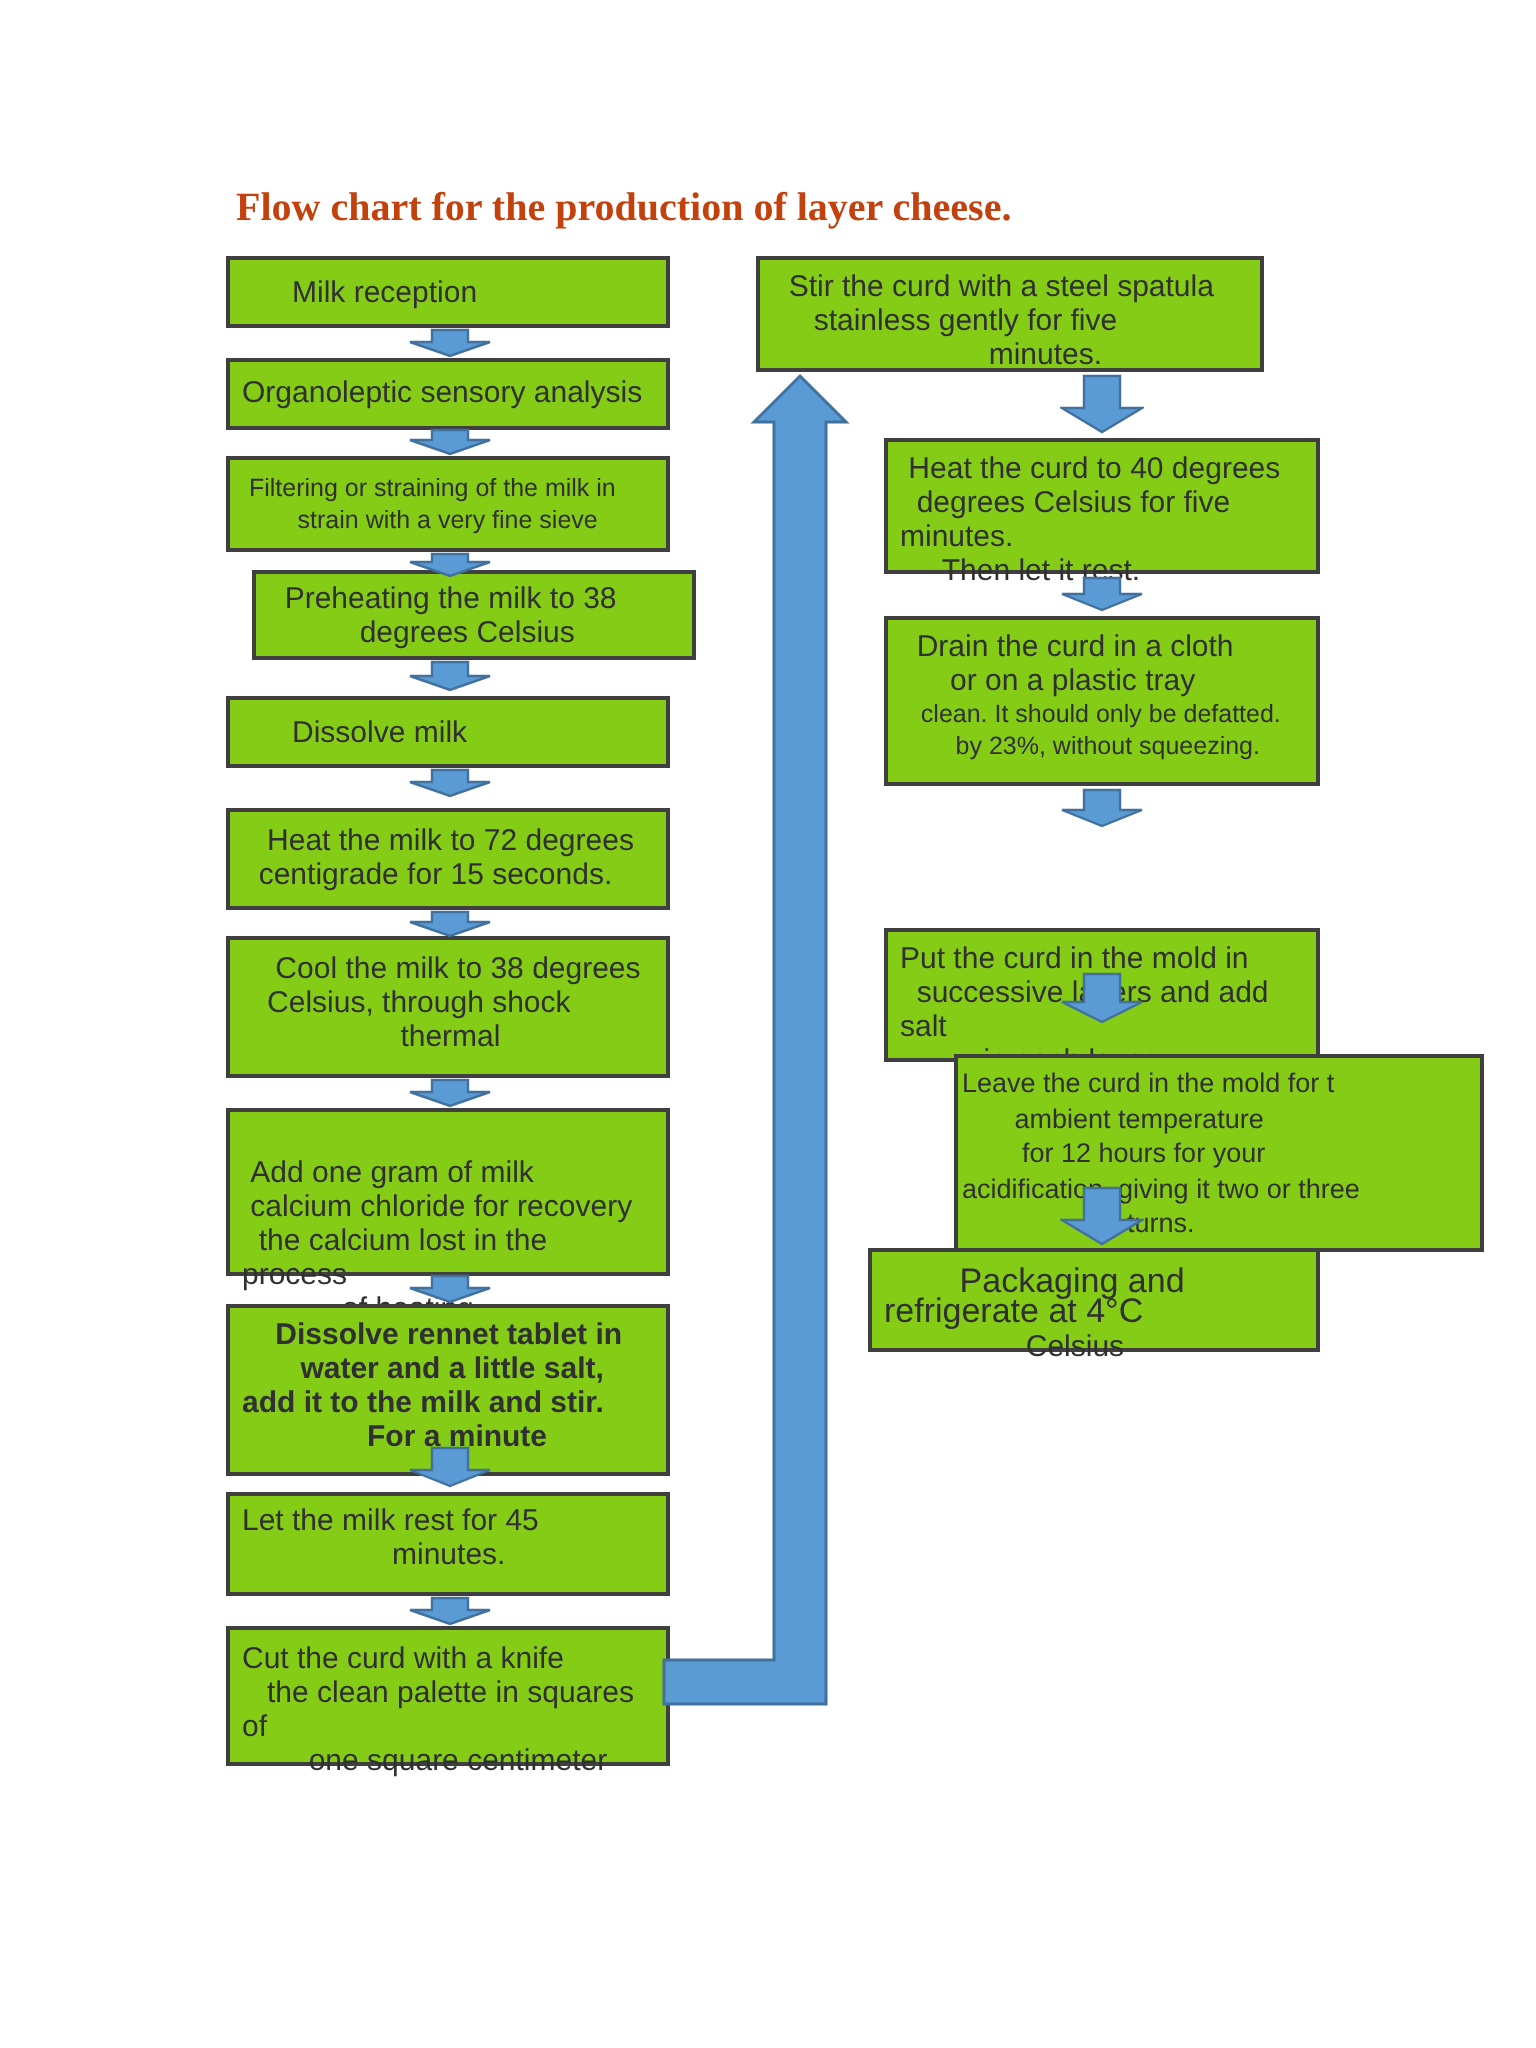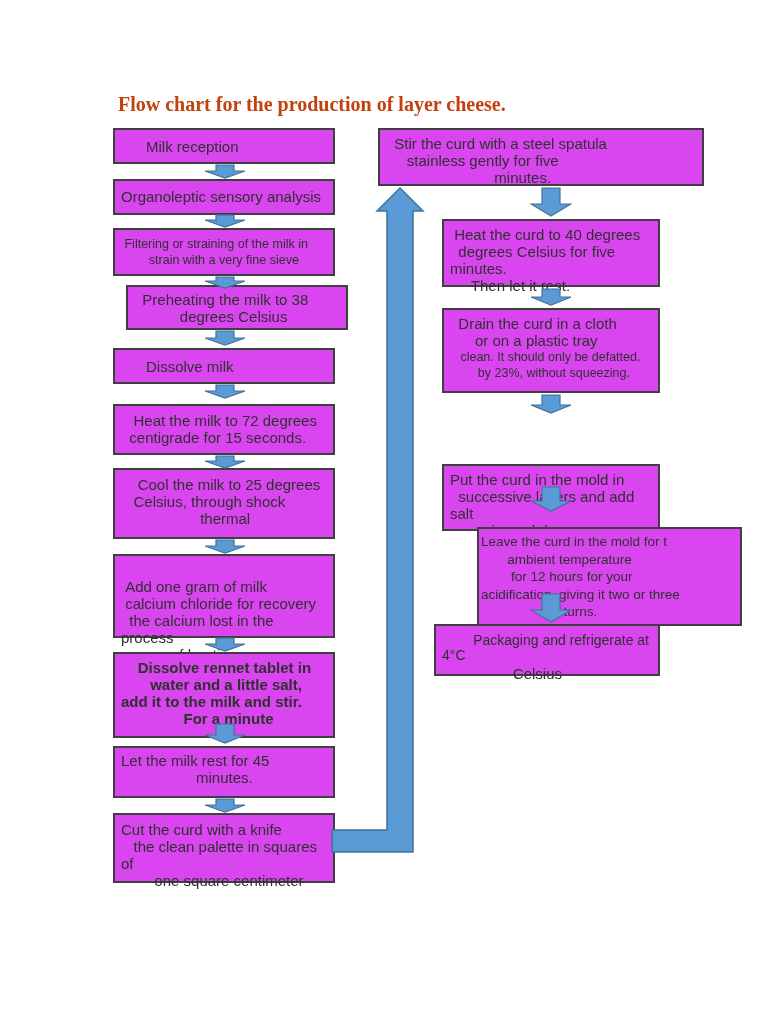--- a/index.html
+++ b/index.html
@@ -1,63 +1,63 @@
 <!DOCTYPE html>
 <html><head>
 <meta charset="utf-8">
 <style>
   html,body{margin:0;padding:0;background:#ffffff;}
   .page{position:relative;width:768px;height:1024px;background:#ffffff;overflow:hidden;
         font-family:"Liberation Sans","DejaVu Sans",sans-serif;color:#303030;}
   .title{position:absolute;left:118px;top:92px;font-family:"Liberation Serif","DejaVu Serif",serif;
          font-weight:bold;font-size:20px;line-height:24px;color:#c2410c;white-space:pre;}
-  .box{position:absolute;box-sizing:border-box;border:2px solid #3f3f3f;background:#d946ef;
+  .box{position:absolute;box-sizing:border-box;border:2px solid #3f3f3f;background:#84cc16;
        padding:4px 6px;font-size:15px;line-height:17px;white-space:pre-wrap;}
   .arrow{position:absolute;display:block;}
   
   #L1{left:113px;top:128px;width:222px;height:36px;padding-top:8px;}
   #L2{left:113px;top:179px;width:222px;height:36px;padding-top:7px;}
   #L3{left:113px;top:228px;width:222px;height:48px;font-size:12.5px;line-height:15.5px;padding-top:7px;}
   #L4{left:126px;top:285px;width:222px;height:45px;}
   #L5{left:113px;top:348px;width:222px;height:36px;padding-top:8px;}
   #L6{left:113px;top:404px;width:222px;height:51px;padding-top:6px;}
   #L7{left:113px;top:468px;width:222px;height:71px;padding-top:6px;}
   #L8{left:113px;top:554px;width:222px;height:84px;padding-top:22px;}
   #L9{left:113px;top:652px;width:222px;height:86px;padding-top:5px;font-weight:bold;}
   #L10{left:113px;top:746px;width:222px;height:52px;}
   #L11{left:113px;top:813px;width:222px;height:70px;padding-top:6px;}
   
-  #R1{left:378px;top:128px;width:326px;height:58px;padding-top:5px;}
+  #R1{left:378px;top:128px;width:254px;height:58px;padding-top:5px;}
   #R2{left:442px;top:219px;width:218px;height:68px;padding-top:5px;}
   #R3{left:442px;top:308px;width:218px;height:85px;padding-top:5px;}
   #R4{left:442px;top:416px;width:218px;height:67px;padding-top:5px;margin-top:48px;}
   #R5{left:441px;top:527px;width:265px;height:99px;font-size:13.5px;line-height:17.5px;padding:4px 2px;margin-left:36px;}
   #R6{left:434px;top:624px;width:226px;height:52px;padding-top:7px;}
   #R3 .small{font-size:12.5px;line-height:16px;display:block;white-space:pre-wrap;}
   #R3 .normal{display:block;white-space:pre-wrap;}
-  #R6 .small{font-size:14px;line-height:15px;display:block;white-space:pre-wrap;}
+  #R6 .small{font-size:17px;line-height:15px;display:block;white-space:pre-wrap;}
   #R6 .normal{font-size:15px;line-height:18px;display:block;white-space:pre-wrap;margin-top:2px;}
 </style>
 </head>
 <body>
 
 <div class="page">
 
   <div class="title">Flow chart for the production of layer cheese.</div>
 
   <div class="box" id="L1">      Milk reception</div>
   <div class="box" id="L2">Organoleptic sensory analysis</div>
   <div class="box" id="L3"> Filtering or straining of the milk in
         strain with a very fine sieve</div>
   <div class="box" id="L4">  Preheating the milk to 38
            degrees Celsius</div>
   <div class="box" id="L5">      Dissolve milk</div>
   <div class="box" id="L6">   Heat the milk to 72 degrees
   centigrade for 15 seconds.</div>
-  <div class="box" id="L7">    Cool the milk to 25 degrees
+  <div class="box" id="L7">    Cool the milk to 38 degrees
    Celsius, through shock
                    thermal</div>
   <div class="box" id="L8"> Add one gram of milk
  calcium chloride for recovery
   the calcium lost in the process
             of heating.</div>
   <div class="box" id="L9">    Dissolve rennet tablet in
        water and a little salt,
 add it to the milk and stir.
                For a minute</div>

